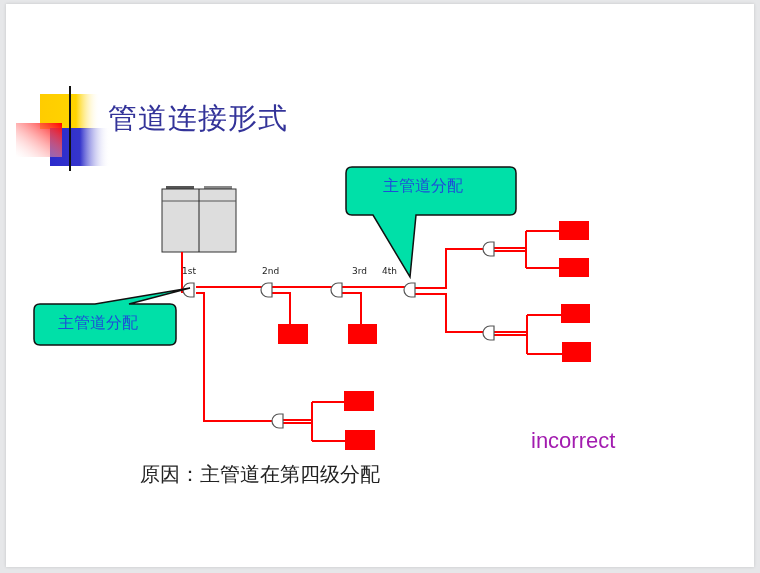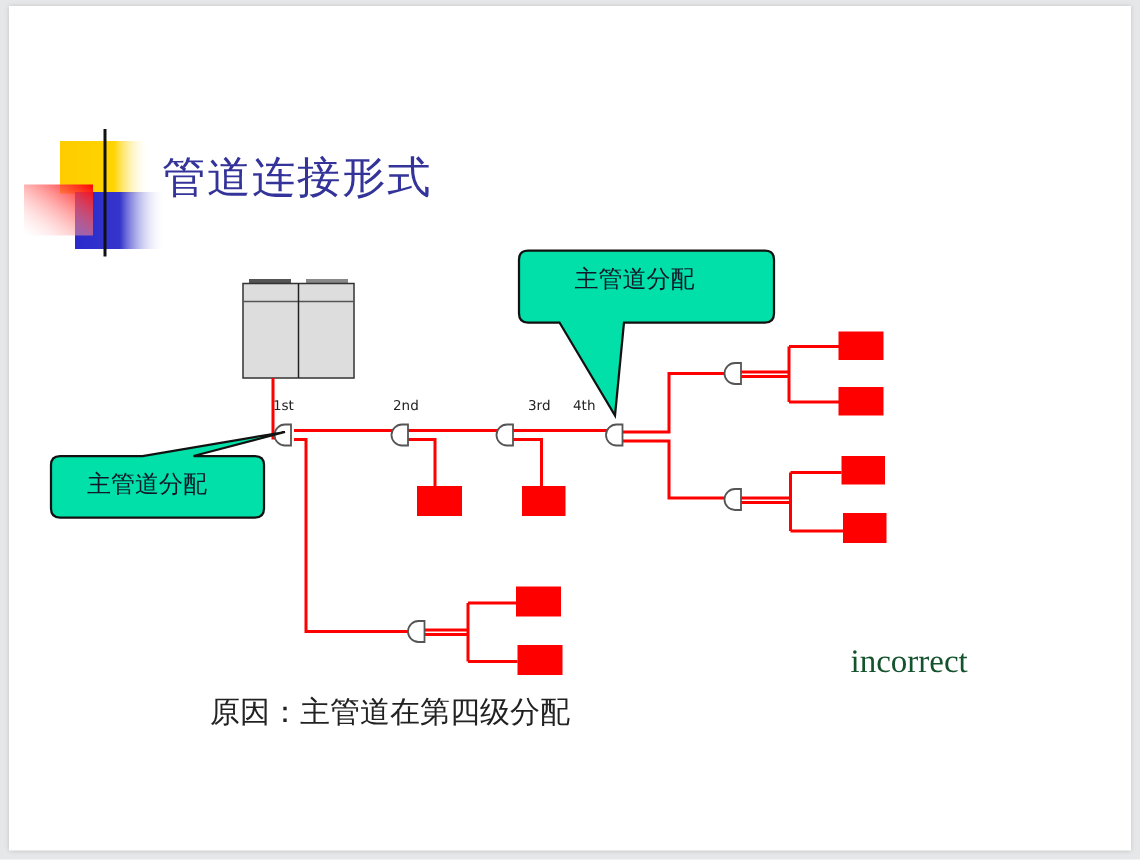--- a/index.html
+++ b/index.html
@@ -13,25 +13,25 @@
   }
   .title {
     position: absolute; left: 108px; top: 99px; font-size: 29px; color: #333399;
     font-family: Liberation Mono, monospace; letter-spacing: 1px; white-space: nowrap;
   }
   .reason {
     position: absolute; left: 140px; top: 461px; font-size: 20px; color: #222;
     font-family: "DejaVu Serif", serif; white-space: nowrap;
   }
   .incorrect {
-    position: absolute; left: 531px; top: 428px; font-size: 22px; color: #14532d;
-    font-family: Liberation Serif, serif; white-space: nowrap; margin-left: 36px;
+    position: absolute; left: 531px; top: 428px; font-size: 22px; color: #a21caf;
+    font-family: Liberation Sans, sans-serif; white-space: nowrap;
   }
   .callout-text {
-    position: absolute; font-size: 16px; color: #0f172a; font-family: Liberation Serif, serif; white-space: nowrap;
+    position: absolute; font-size: 16px; color: #1d4ed8; font-family: Liberation Serif, serif; white-space: nowrap;
   }
   .lvl {
     position: absolute; font-size: 9px; color: #222; font-family: "DejaVu Sans", sans-serif;
   }
   svg { position: absolute; left: 0; top: 0; }
 </style>
 </head>
 <body>
 
 <div class="slide"></div>

